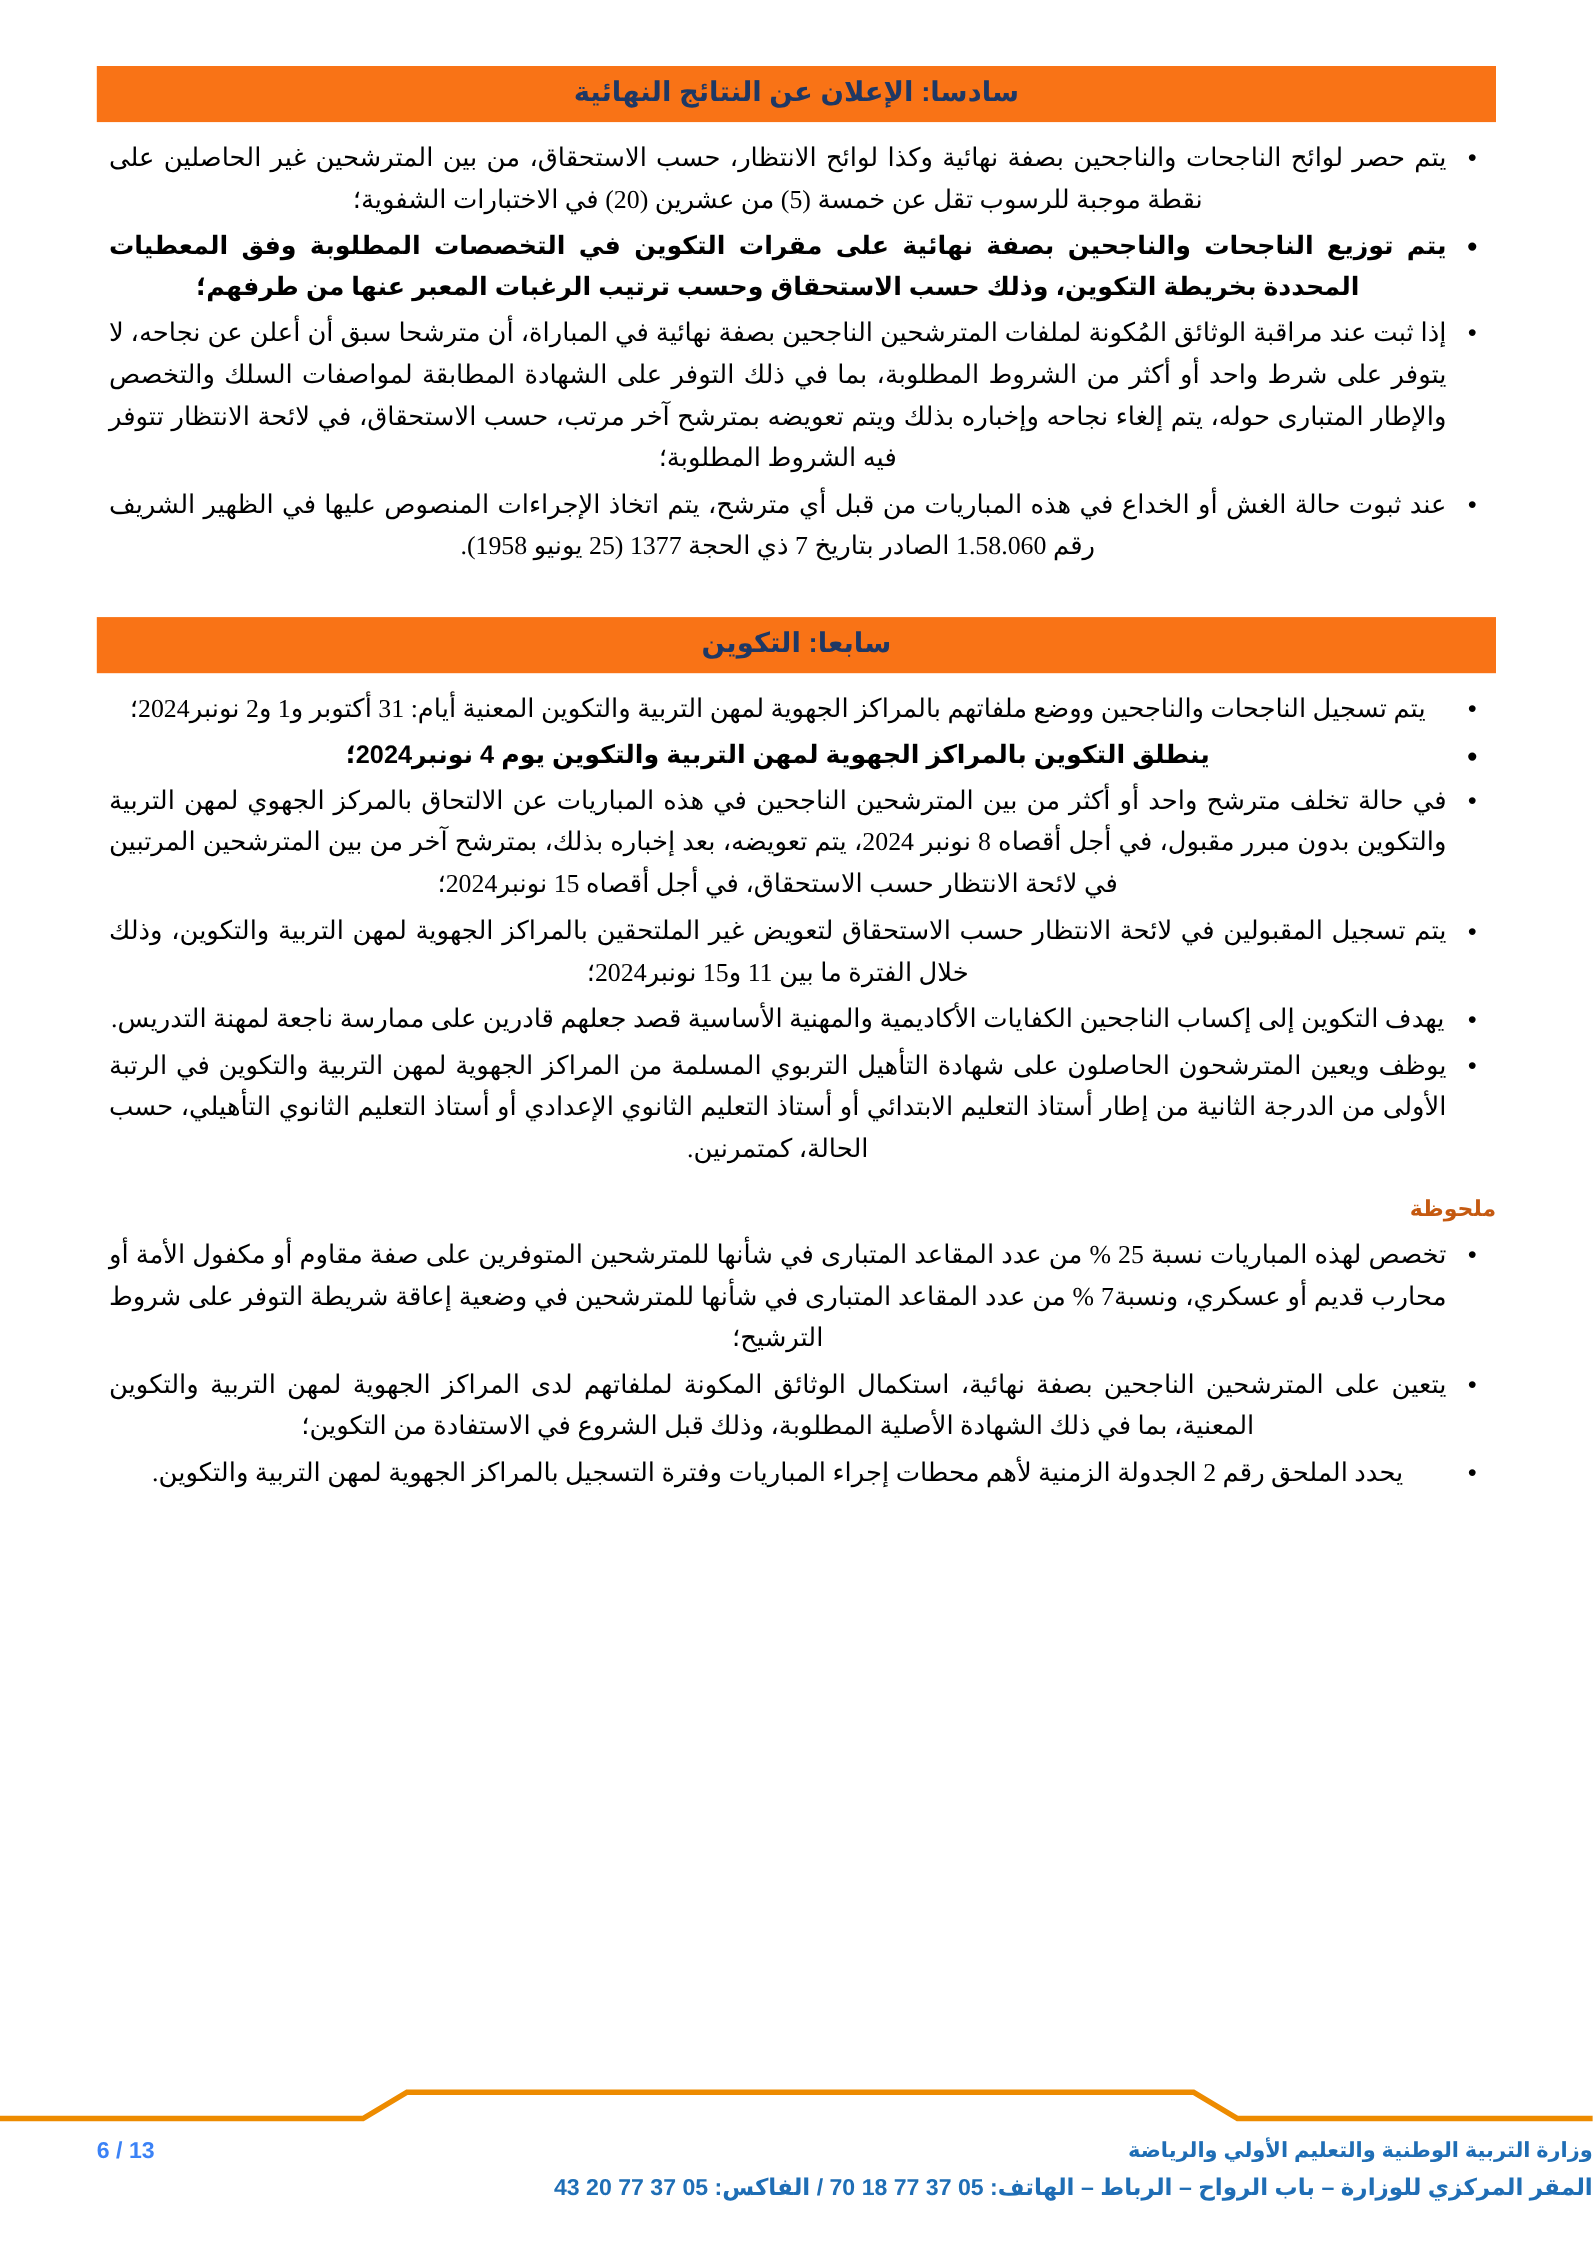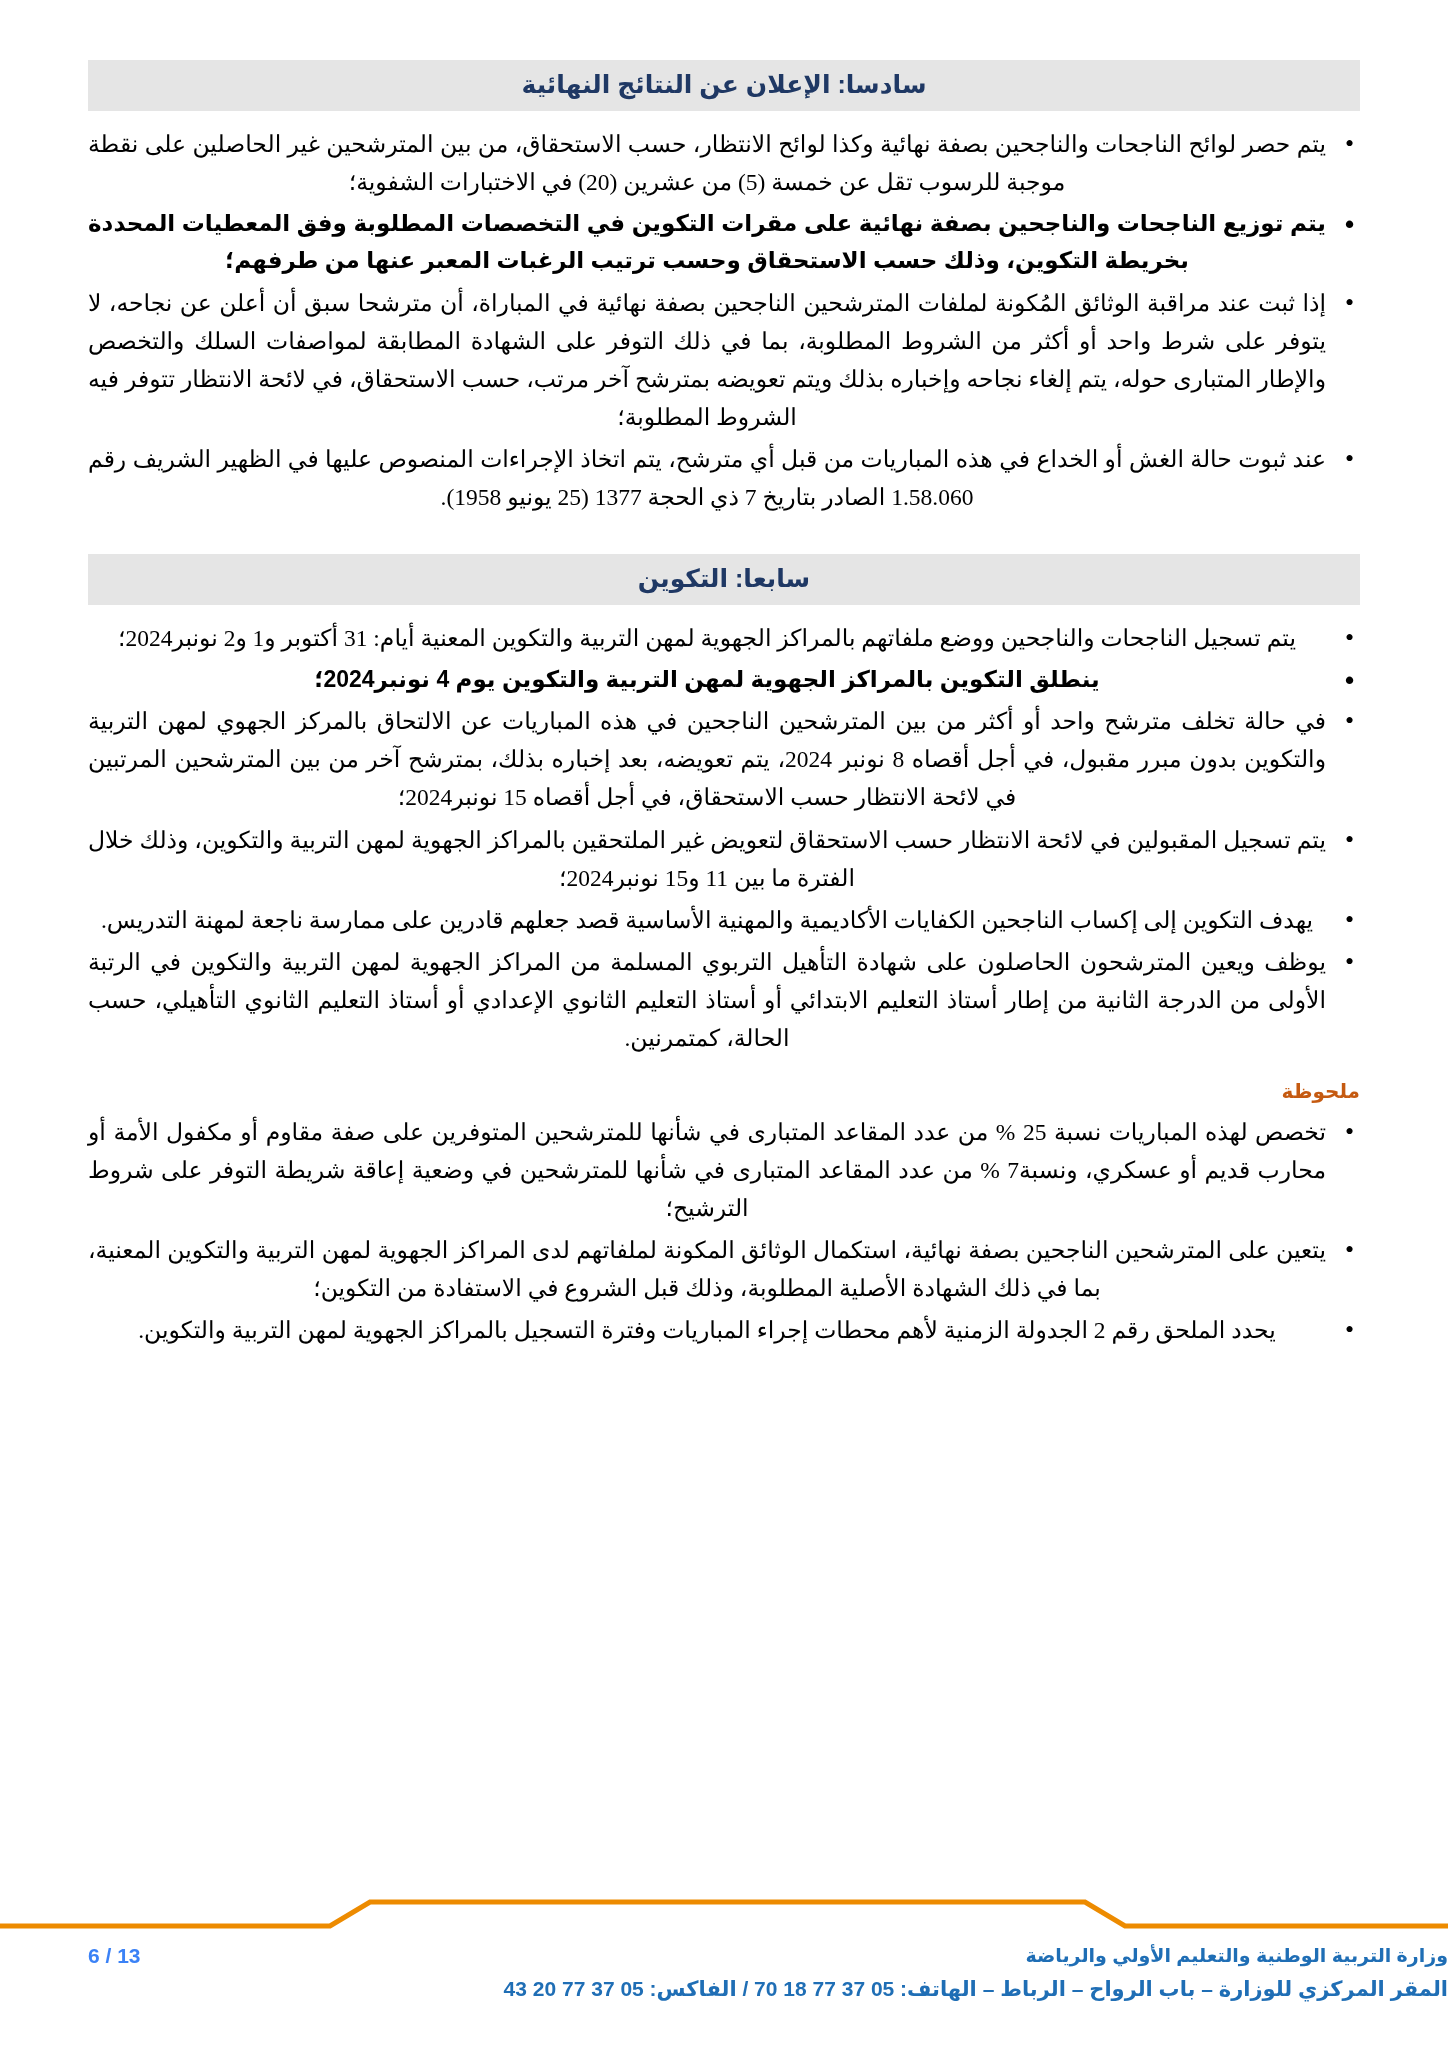--- a/index.html
+++ b/index.html
@@ -23,38 +23,38 @@
   .content {
     position: absolute;
     top: 60px;
     right: 88px;
     left: 88px;
     width: 1272px;
   }
 
   
   .section-band {
-    background: #e5e5e5;
+    background: #f97316;
     text-align: center;
     padding: 9px 12px 12px 12px;
     margin-bottom: 14px;
   }
   .section-band .band-text {
     color: #1f3864;
     font-family: "Liberation Sans", "DejaVu Sans", sans-serif;
     font-weight: bold;
     font-size: 25px;
     letter-spacing: 0px;
     line-height: 1.2;
   }
 
   
   ul.bullets {
     list-style: none;
-    margin: 0;
+    margin: 11px;
     padding: 0;
   }
   ul.bullets > li {
     position: relative;
     padding-right: 34px;
     margin: 0 0 4px 0;
     text-align: justify;
     text-align-last: center;
     font-size: 23.5px;
     line-height: 1.62;

